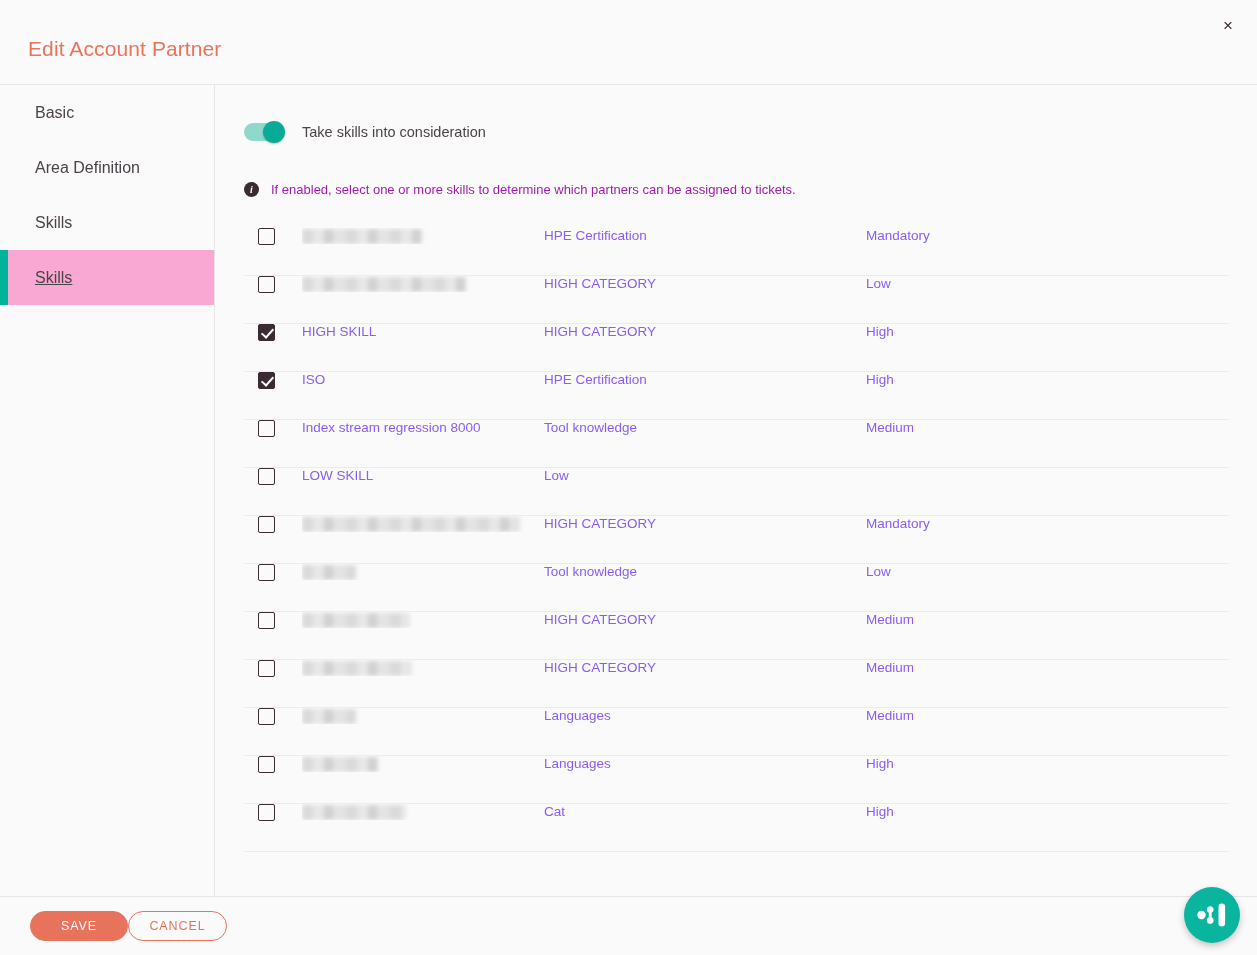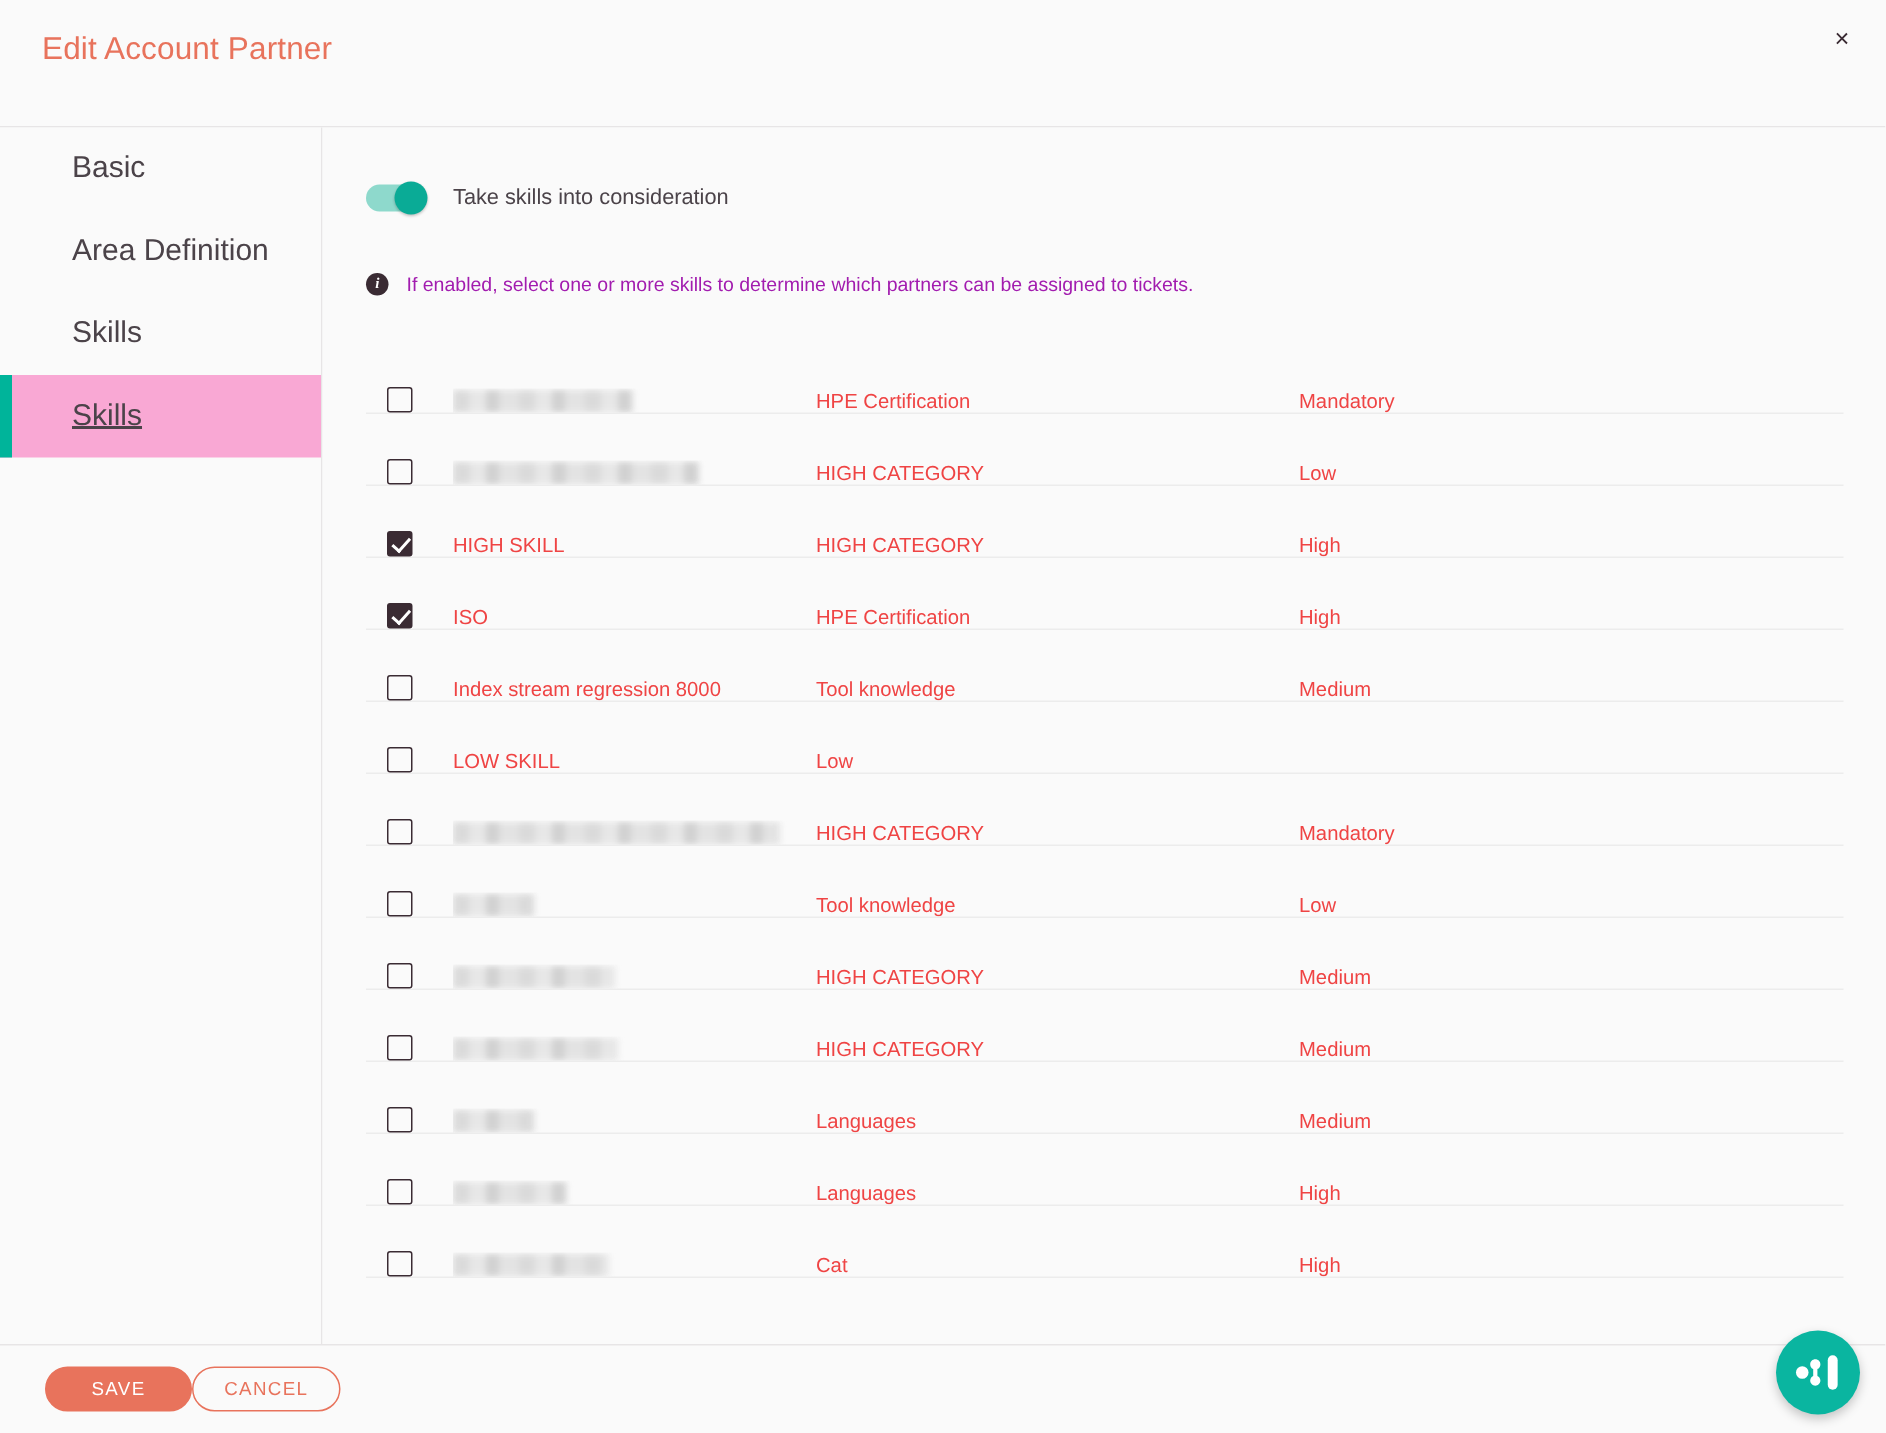--- a/index.html
+++ b/index.html
@@ -20,21 +20,21 @@
 
   
   .modal-header {
     position: relative;
     height: 84px;
     flex: 0 0 84px;
     background: #fafafa;
   }
   .modal-title {
     position: absolute;
-    left: 28px; top: 22px;
+    left: 28px; top: 38px;
     font-size: 21px;
     font-weight: 400;
     letter-spacing: .1px;
     color: #e8735c;
     line-height: 1;
   }
   .close-btn {
     position: absolute;
     right: 18px; top: 14px;
     width: 22px; height: 22px;
@@ -61,22 +61,22 @@
     width: 215px;
     background: #fafafa;
     border-right: 1px solid #e7e5e6;
     padding-top: 0;
   }
   .sidebar-item {
     position: relative;
     height: 55px;
     display: flex;
     align-items: center;
-    padding-left: 40px;
-    font-size: 20px;
+    padding-left: 27px;
+    font-size: 16px;
     color: #4b4349;
     cursor: pointer;
     border-left: 8px solid transparent;
     background: transparent;
   }
   .sidebar-item.active {
     background: #f9a8d4;
     border-left-color: #00b49a;
     text-decoration: underline;
   }
@@ -175,26 +175,26 @@
   .chev {
     display: inline-block;
     width: 9px; height: 9px;
     border-right: 1.6px solid #6a6268;
     border-bottom: 1.6px solid #6a6268;
     transform: rotate(45deg) translate(-2px,-2px);
   }
 
   .table-row {
     display: flex;
-    align-items: flex-end;
+    align-items: flex-start;
     height: 48px;
     border-bottom: 1px solid #ececec;
     background: #fafafa;
     font-size: 13.5px;
-    color: #ef4444;
+    color: #8b5cf6;
   }
   .cell { overflow: hidden; white-space: nowrap; }
 
   .cb {
     width: 17px; height: 17px;
     border: 1.6px solid #3a2b33;
     border-radius: 2px;
     background: transparent;
     cursor: pointer;
     position: relative;

